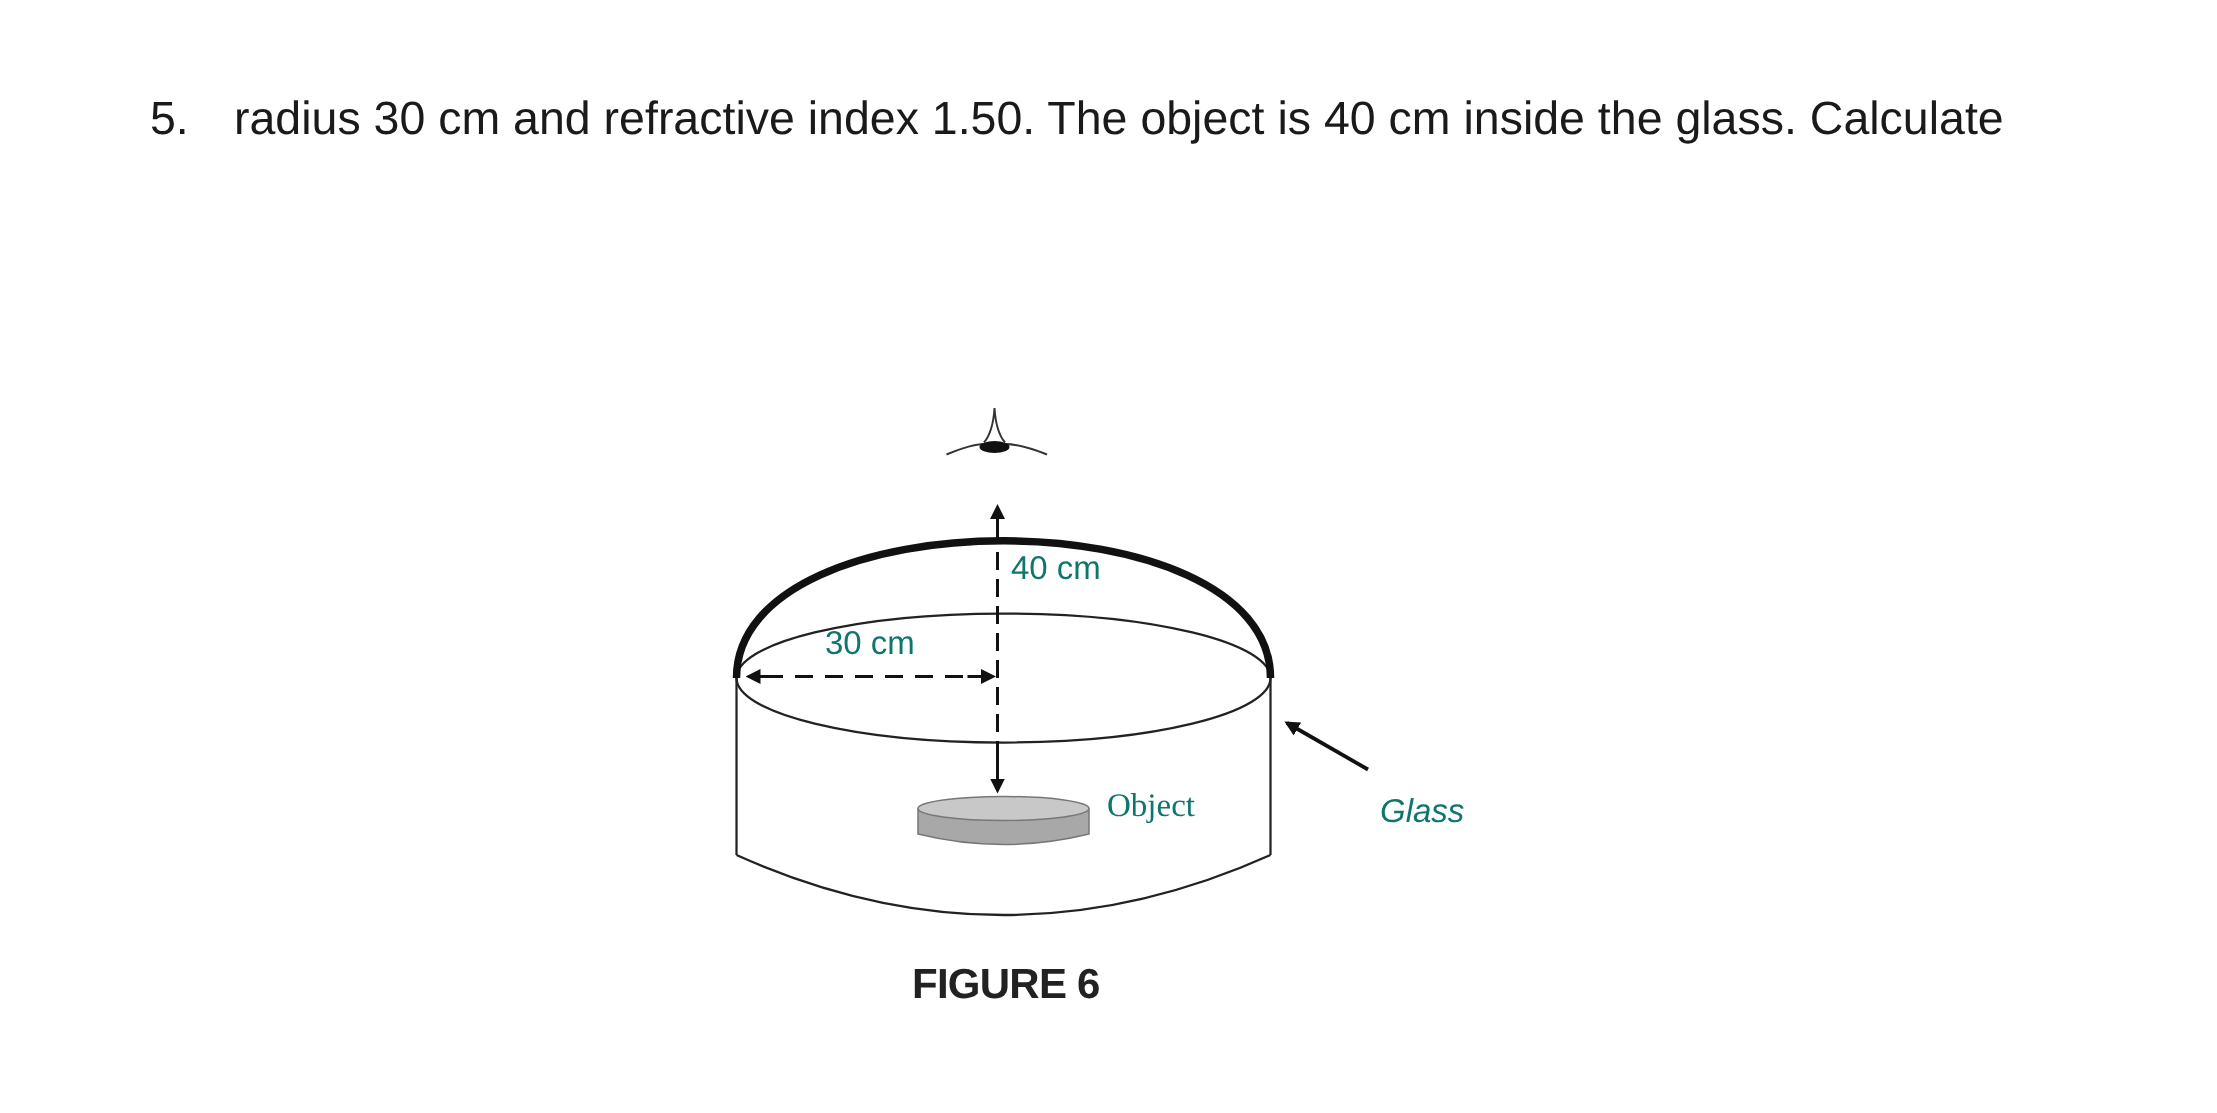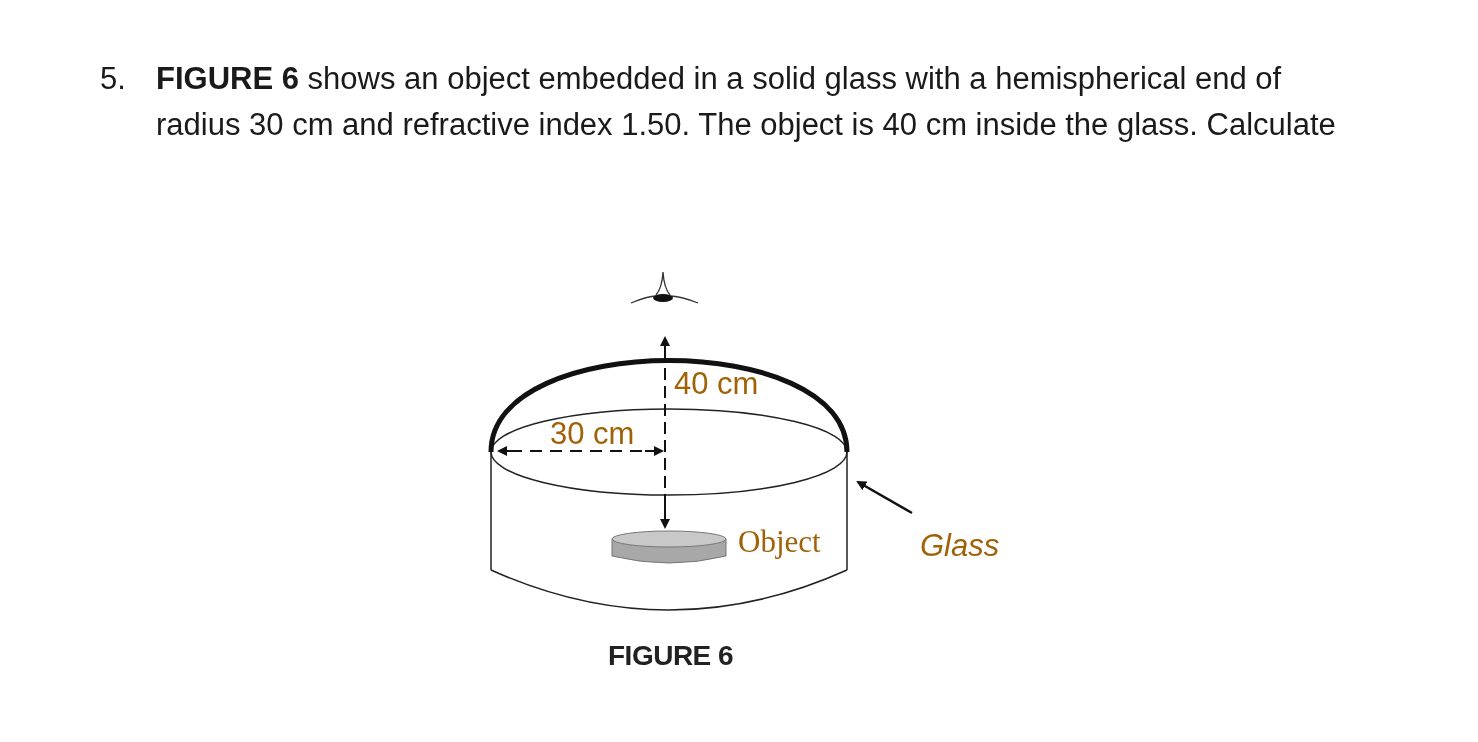--- a/index.html
+++ b/index.html
@@ -3,30 +3,29 @@
 <meta charset="utf-8">
 <style>
   html, body { margin: 0; padding: 0; background: #ffffff; }
   body { width: 1478px; height: 742px; position: relative; overflow: hidden;
          font-family: "Liberation Sans", sans-serif; color: #1a1a1a; }
   .question { position: absolute; left: 100px; top: 56px; width: 1360px; font-size: 31px; line-height: 45.5px; }
   .qnum { position: absolute; left: 0; top: 0; }
   .qtext { position: absolute; left: 56px; top: 0; width: 1300px; }
   .qtext b { font-weight: bold; }
   .figure { position: absolute; left: 480px; top: 260px; width: 560px; height: 440px; }
-  .fig-label { position: absolute; font-size: 31px; color: #a16207; }
+  .fig-label { position: absolute; font-size: 22px; color: #0f766e; }
   .caption { position: absolute; left: 608px; top: 640px; font-size: 28px; font-weight: bold; color: #222; letter-spacing: -0.5px; }
 </style>
 </head>
 <body>
 
 <div class="question">
   <span class="qnum">5.</span>
   <div class="qtext">
-    <div><b>FIGURE 6</b><span> shows an object embedded in a solid glass with a hemispherical end of</span></div>
     <div>radius 30 cm and refractive index 1.50. The object is 40 cm inside the glass. Calculate</div>
   </div>
 </div>
 
 <div class="figure">
   <svg width="560" height="440" viewBox="480 260 560 440">
     <defs>
       <marker id="ah" markerWidth="10" markerHeight="10" refX="8" refY="5" orient="auto" markerUnits="userSpaceOnUse">
         <path d="M0,0 L10,5 L0,10 z" fill="#111"></path>
       </marker>

